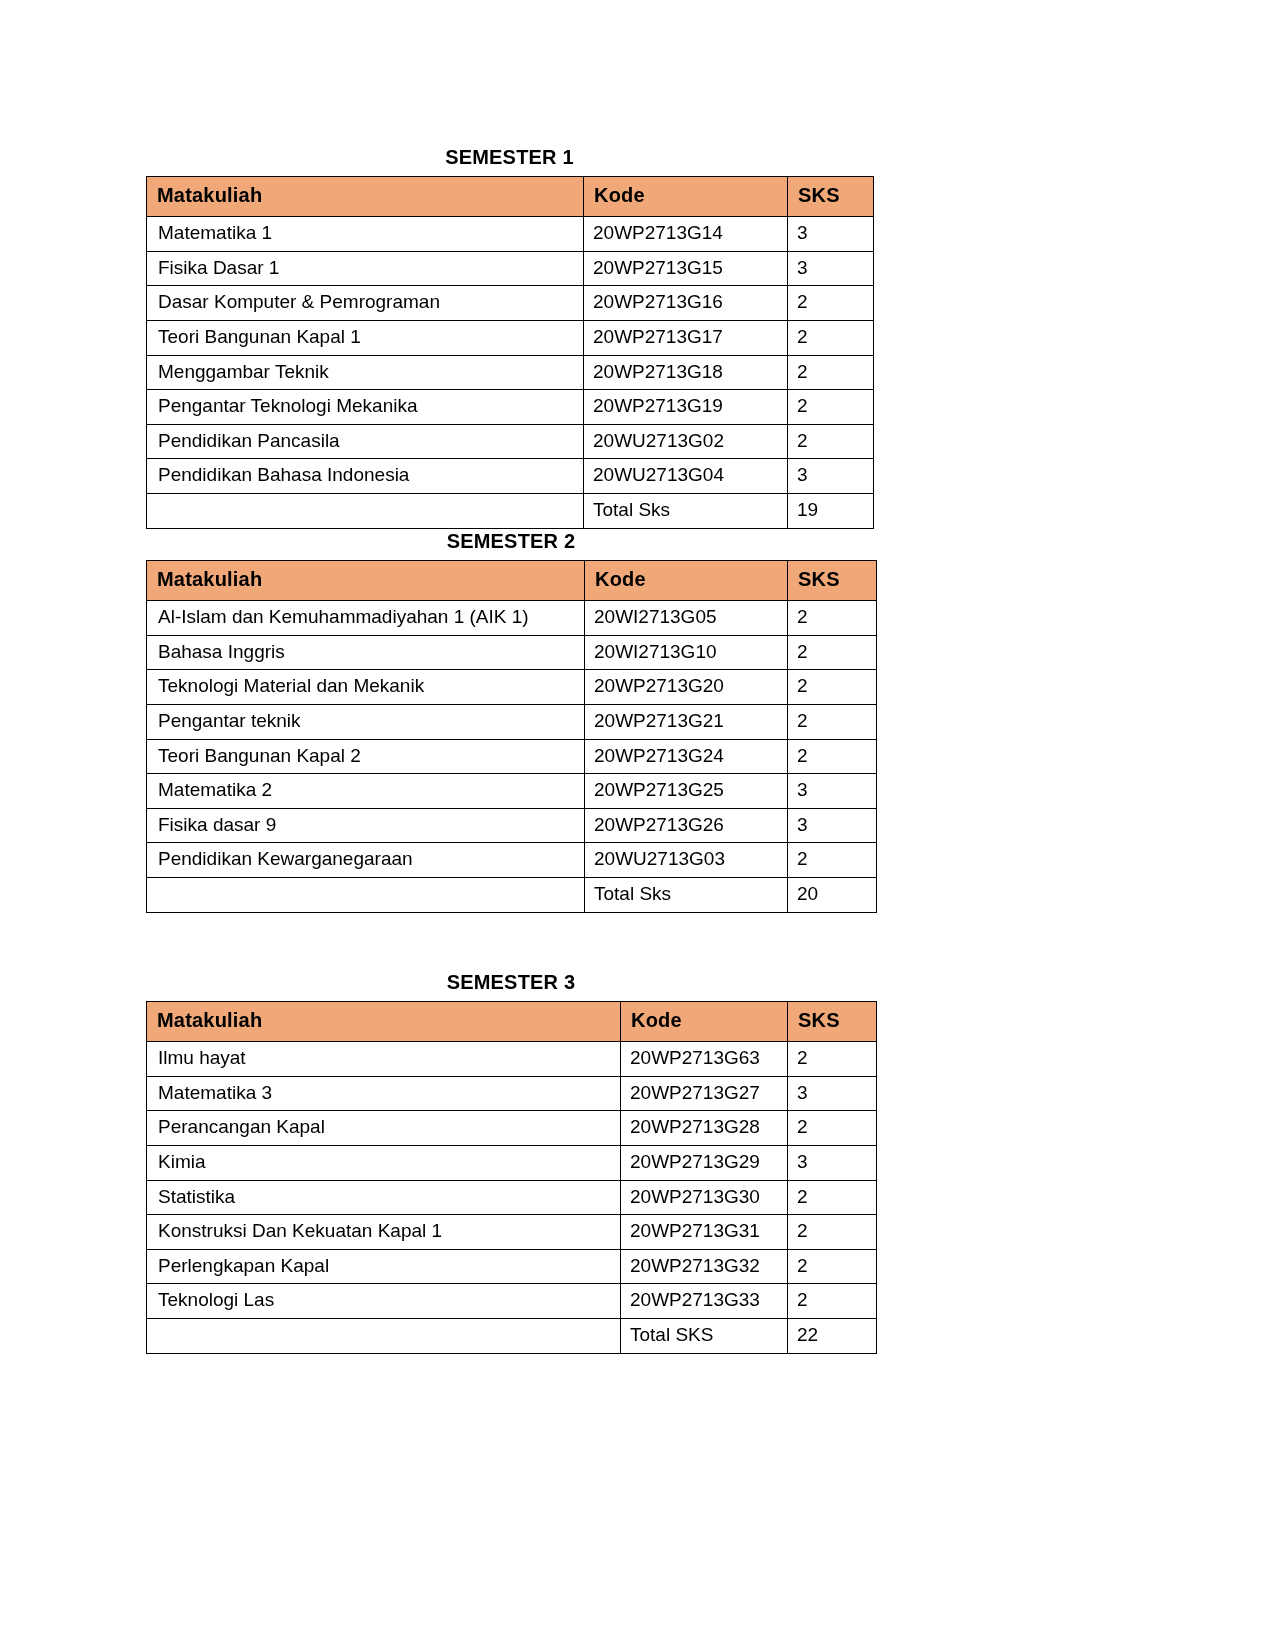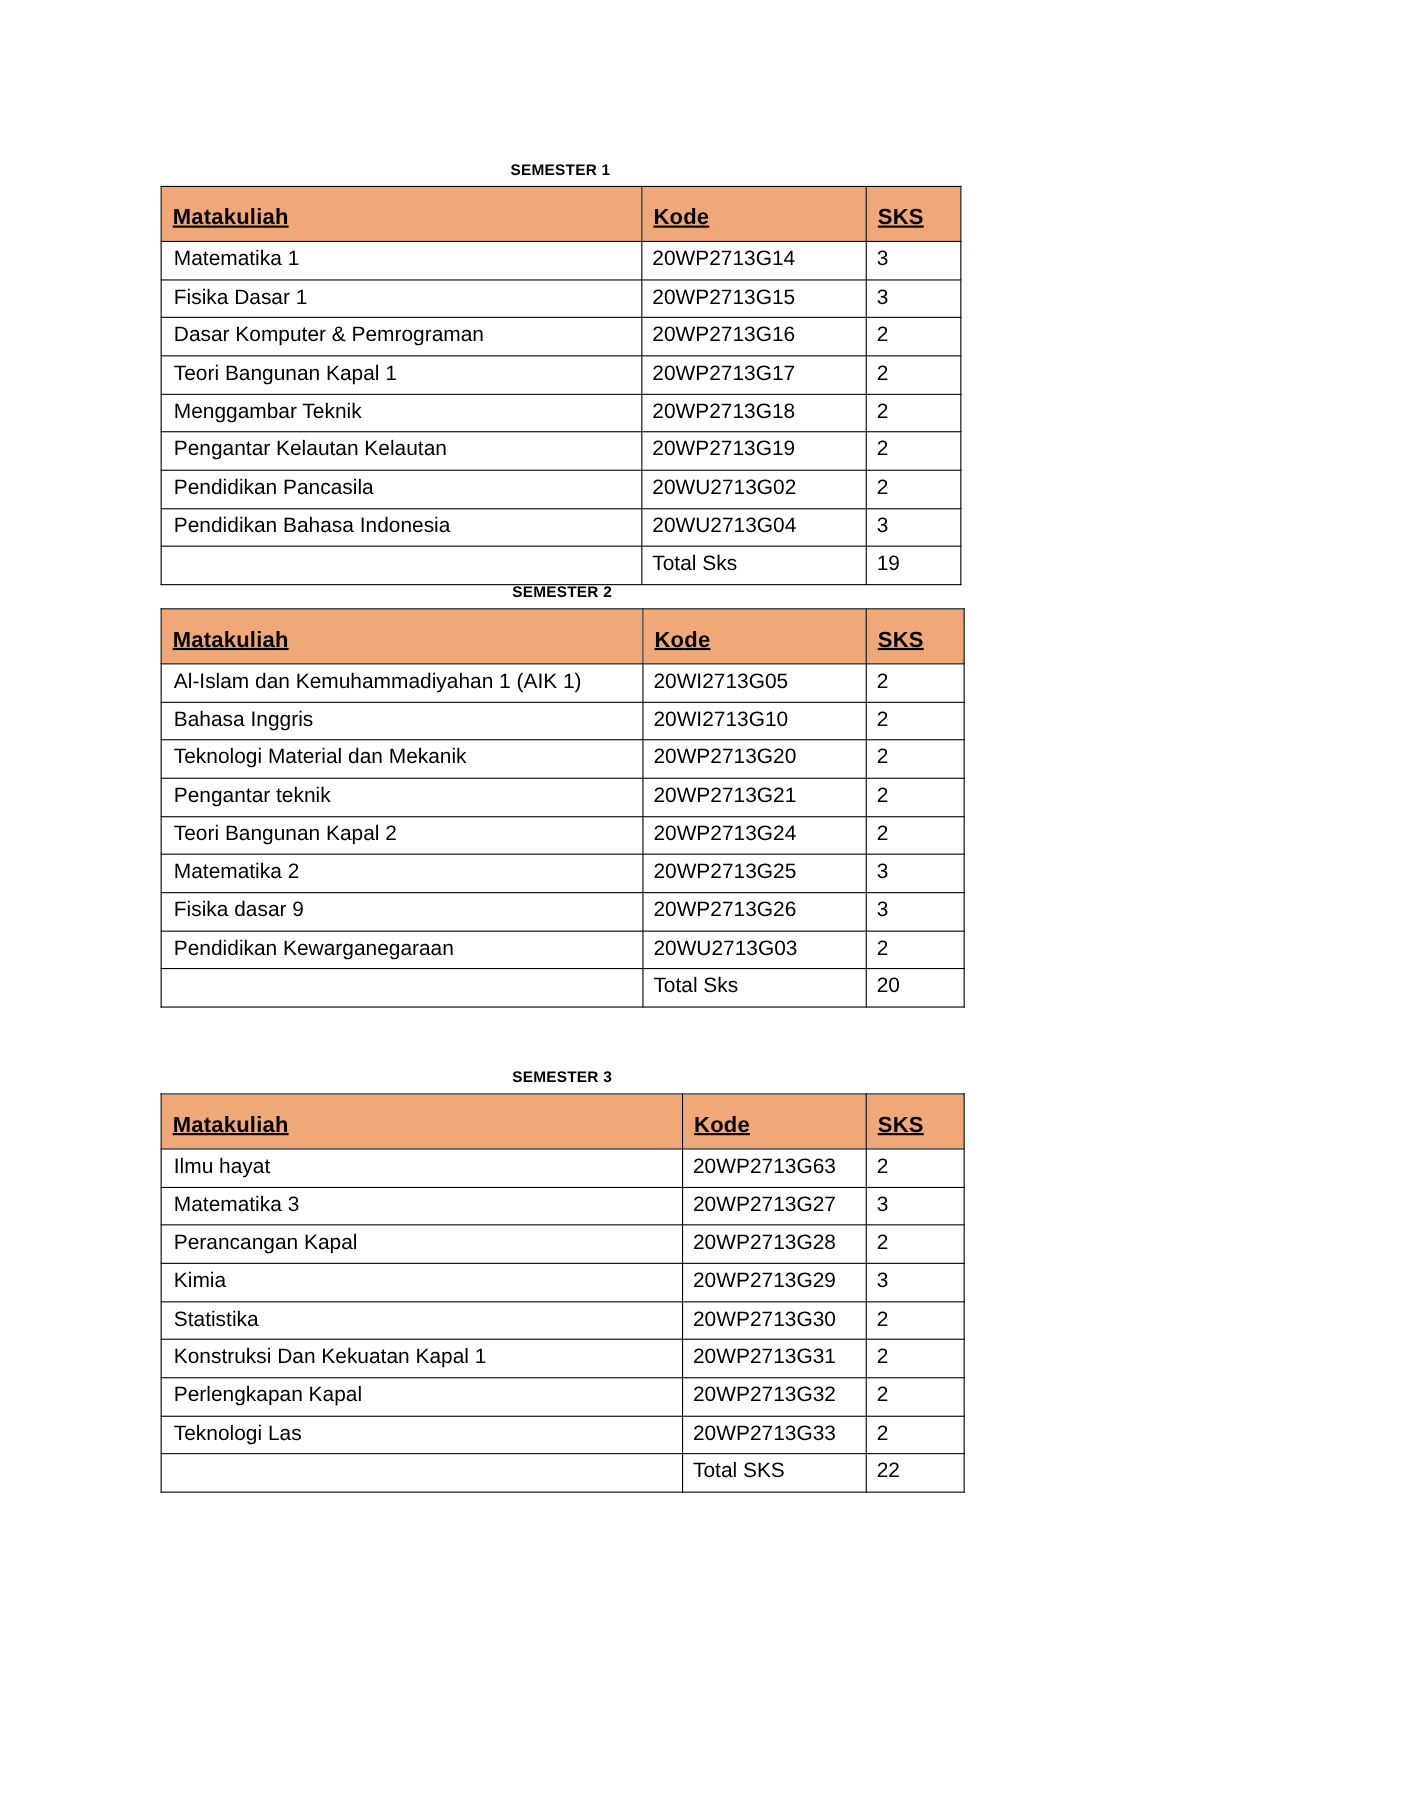--- a/index.html
+++ b/index.html
@@ -19,21 +19,21 @@
     width: 1275px;
     height: 1650px;
     box-sizing: border-box;
     padding: 0;
     overflow: hidden;
   }
   .block {
     position: absolute;
   }
   .sem-title {
-    font-size: 14px;
+    font-size: 20px;
     font-weight: bold;
     text-align: center;
     letter-spacing: 0.2px;
     margin-bottom: 7px;
     line-height: 1.15;
   }
   table.sched {
     border-collapse: collapse;
     table-layout: fixed;
     width: 100%;
@@ -49,24 +49,23 @@
     font-weight: normal;
     text-align: left;
     white-space: nowrap;
     overflow: hidden;
   }
   table.sched thead th {
     background: #F0A878;
     font-weight: bold;
     font-size: 20px;
     letter-spacing: 0.2px;
-    padding-top: 15px;
+    padding-top: 5px;
     padding-bottom: 7px;
     border-color: #000000;
-    text-decoration: underline;
   }
   table.sched tbody td.cell-matkul {
     padding-left: 11px;
     margin-top: 33px;
   }
   table.sched tbody td.cell-kode,
   table.sched tbody td.cell-sks {
     padding-left: 9px;
   }
   tr.total-row td.cell-matkul {
@@ -116,21 +115,21 @@
           <td class="cell-matkul">Teori Bangunan Kapal 1</td>
           <td class="cell-kode">20WP2713G17</td>
           <td class="cell-sks">2</td>
         </tr>
         <tr>
           <td class="cell-matkul">Menggambar Teknik</td>
           <td class="cell-kode">20WP2713G18</td>
           <td class="cell-sks">2</td>
         </tr>
         <tr>
-          <td class="cell-matkul">Pengantar Kelautan Kelautan</td>
+          <td class="cell-matkul">Pengantar Teknologi Mekanika</td>
           <td class="cell-kode">20WP2713G19</td>
           <td class="cell-sks">2</td>
         </tr>
         <tr>
           <td class="cell-matkul">Pendidikan Pancasila</td>
           <td class="cell-kode">20WU2713G02</td>
           <td class="cell-sks">2</td>
         </tr>
         <tr>
           <td class="cell-matkul">Pendidikan Bahasa Indonesia</td>

